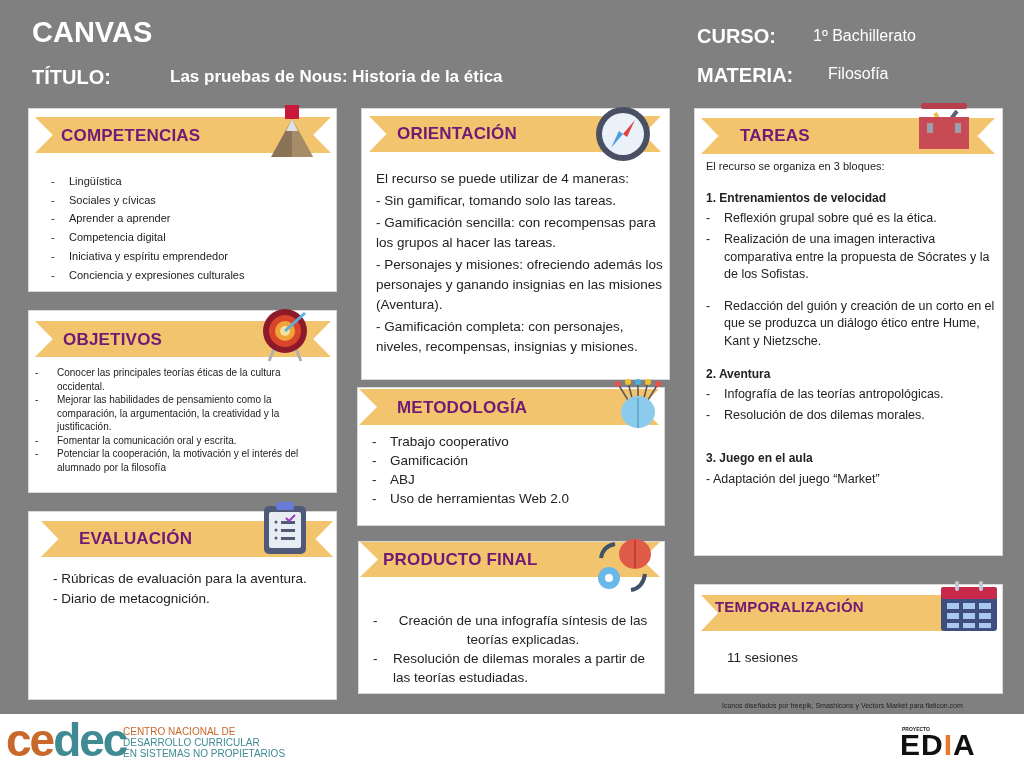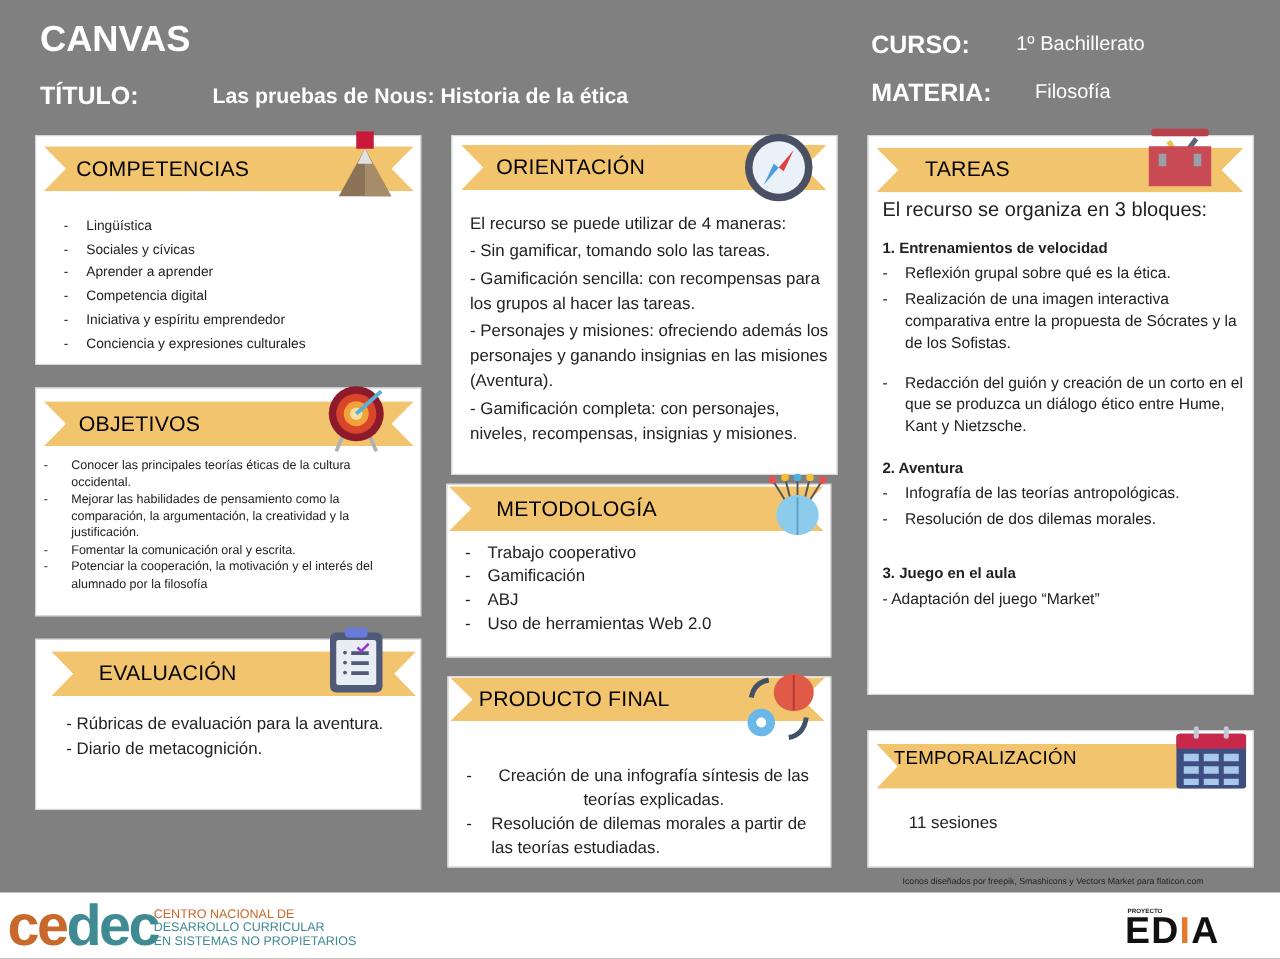--- a/index.html
+++ b/index.html
@@ -12,21 +12,21 @@
   #titulo-label { left: 32px; top: 66px; font-size: 20px; }
   #titulo-value { left: 170px; top: 67px; font-size: 17px; font-weight: bold; color: #fff; }
   #curso-label { left: 697px; top: 25px; font-size: 20px; }
   #curso-value { left: 813px; top: 27px; font-size: 16px; }
   #materia-label { left: 697px; top: 64px; font-size: 20px; }
   #materia-value { left: 828px; top: 65px; font-size: 16px; }
 
   .card { position: absolute; background: #fff; border: 1px solid #d8d8d8; }
   .ribbon { position: absolute; height: 36px; background: #f2c46d;
     clip-path: polygon(0 0, 100% 0, 94% 50%, 100% 100%, 0 100%, 6% 50%); }
-  .ribbon-title { position: absolute; font-weight: normal; color: #000000; font-size: 17px; letter-spacing: 0.2px; }
+  .ribbon-title { position: absolute; font-weight: bold; color: #701a75; font-size: 17px; letter-spacing: 0.2px; }
   .icon { position: absolute; }
 
   ul.dash { list-style: none; position: absolute; }
   ul.dash li { position: relative; padding-left: 18px; }
   ul.dash li::before { content: "-"; position: absolute; left: 0; }
 
   .txt { position: absolute; }
 
   #footer-bar { position: absolute; left: 0; top: 714px; width: 1024px; height: 53px; background: #fff; }
   #credits { position: absolute; left: 722px; top: 702px; font-size: 7px; color: #222; }
@@ -74,21 +74,21 @@
     <line x1="24" y1="24" x2="44" y2="6" stroke="#5ab0d8" stroke-width="3"></line>
   </svg>
   <ul class="dash" style="left:6px;top:55px;width:290px;font-size:10px;line-height:13.5px;">
     <li style="padding-left:22px;">Conocer las principales teorías éticas de la cultura occidental.</li>
     <li style="padding-left:22px;">Mejorar las habilidades de pensamiento como la comparación, la argumentación, la creatividad y la justificación.</li>
     <li style="padding-left:22px;">Fomentar la comunicación oral y escrita.</li>
     <li style="padding-left:22px;">Potenciar  la cooperación, la motivación y el interés del alumnado por la filosofía</li>
   </ul>
 </div>
 
-<div class="card" style="left:28px;top:511px;width:309px;height:137px;">
+<div class="card" style="left:28px;top:511px;width:309px;height:189px;">
   <div class="ribbon" style="left:12px;top:9px;width:292px;"></div>
   <div class="ribbon-title" style="left:50px;top:17px;">EVALUACIÓN</div>
   <svg class="icon" style="left:233px;top:-12px;" width="46" height="56">
     <rect x="2" y="6" width="42" height="48" rx="5" fill="#4f5a78"></rect>
     <rect x="7" y="12" width="32" height="36" rx="2" fill="#e8ecf3"></rect>
     <rect x="14" y="2" width="18" height="8" rx="3" fill="#6a7ad8"></rect>
     <circle cx="14" cy="22" r="1.5" fill="#4f5a78"></circle>
       <rect x="19" y="21" width="14" height="3" fill="#4f5a78"></rect>
     <circle cx="14" cy="30" r="1.5" fill="#4f5a78"></circle>
       <rect x="19" y="29" width="14" height="3" fill="#4f5a78"></rect>
@@ -166,21 +166,21 @@
   <div class="ribbon" style="left:6px;top:9px;width:294px;"></div>
   <div class="ribbon-title" style="left:45px;top:17px;">TAREAS</div>
   <svg class="icon" style="left:222px;top:-10px;" width="54" height="52">
     <rect x="4" y="4" width="46" height="6" rx="2" fill="#b8404a"></rect>
     <line x1="18" y1="14" x2="26" y2="28" stroke="#e8c04a" stroke-width="4"></line>
     <line x1="28" y1="28" x2="40" y2="12" stroke="#5a6478" stroke-width="4"></line>
     <rect x="2" y="18" width="50" height="32" fill="#c84a55"></rect>
     <rect x="10" y="24" width="6" height="10" fill="#9aa0aa"></rect>
     <rect x="38" y="24" width="6" height="10" fill="#9aa0aa"></rect>
   </svg>
-  <div class="txt" style="left:11px;top:51px;font-size:16px;">El recurso se organiza en 3 bloques:</div>
+  <div class="txt" style="left:11px;top:51px;font-size:11px;">El recurso se organiza en 3 bloques:</div>
   <div class="txt" style="left:11px;top:82px;font-size:12px;font-weight:bold;">1. Entrenamientos de velocidad</div>
   <ul class="dash" style="left:11px;top:101px;width:296px;font-size:12.5px;line-height:17.3px;">
     <li style="padding-left:18px;margin-bottom:4px;">Reflexión grupal sobre qué es la ética.</li>
     <li style="padding-left:18px;margin-bottom:15px;">Realización de una imagen interactiva comparativa entre la propuesta de Sócrates y la de los Sofistas.</li>
     <li style="padding-left:18px;">Redacción del guión y creación de un corto en el que se produzca un diálogo ético entre Hume, Kant y Nietzsche.</li>
   </ul>
   <div class="txt" style="left:11px;top:258px;font-size:12px;font-weight:bold;">2. Aventura</div>
   <ul class="dash" style="left:11px;top:277px;font-size:12.5px;line-height:17.3px;">
     <li style="padding-left:18px;margin-bottom:4px;">Infografía de las teorías antropológicas.</li>
     <li style="padding-left:18px;">Resolución de dos dilemas morales.</li>

